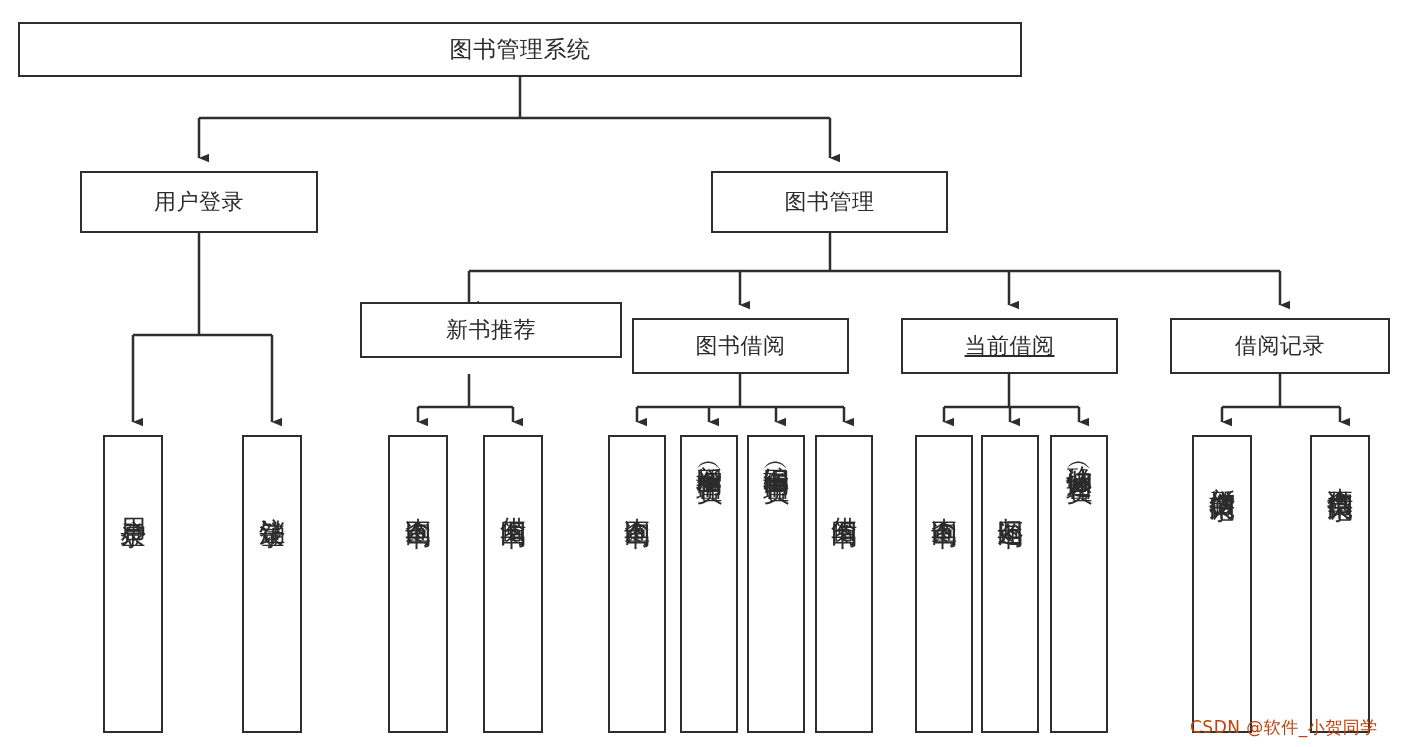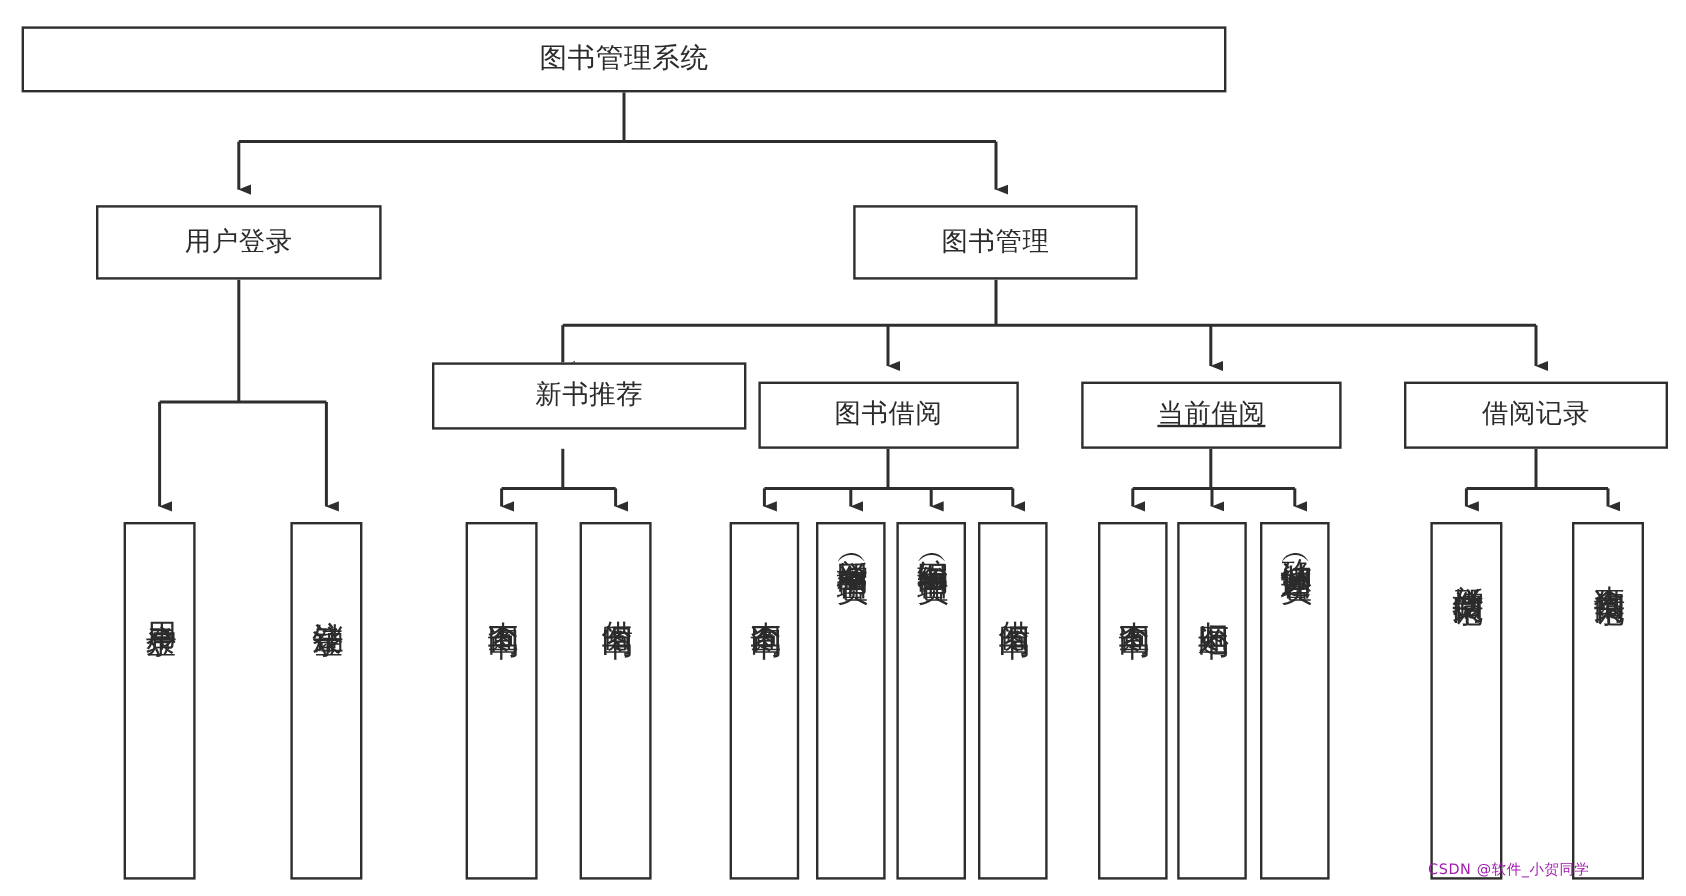--- a/index.html
+++ b/index.html
@@ -52,22 +52,22 @@
     writing-mode: vertical-rl;
     text-orientation: upright;
     font-size: 26px;
     line-height: 1.22;
     letter-spacing: 2px;
     white-space: nowrap;
     color: #2b2b2b;
   }
   .watermark {
     position: absolute;
-    font-size: 12px;
-    color: #a21caf;
+    font-size: 17px;
+    color: #c2410c;
     white-space: nowrap;
     letter-spacing: 0.5px;
   }
 </style>
 </head>
 <body>
 
 <div id="canvas">
 
   <svg id="wires" viewBox="0 0 1405 747" xmlns="http://www.w3.org/2000/svg">

